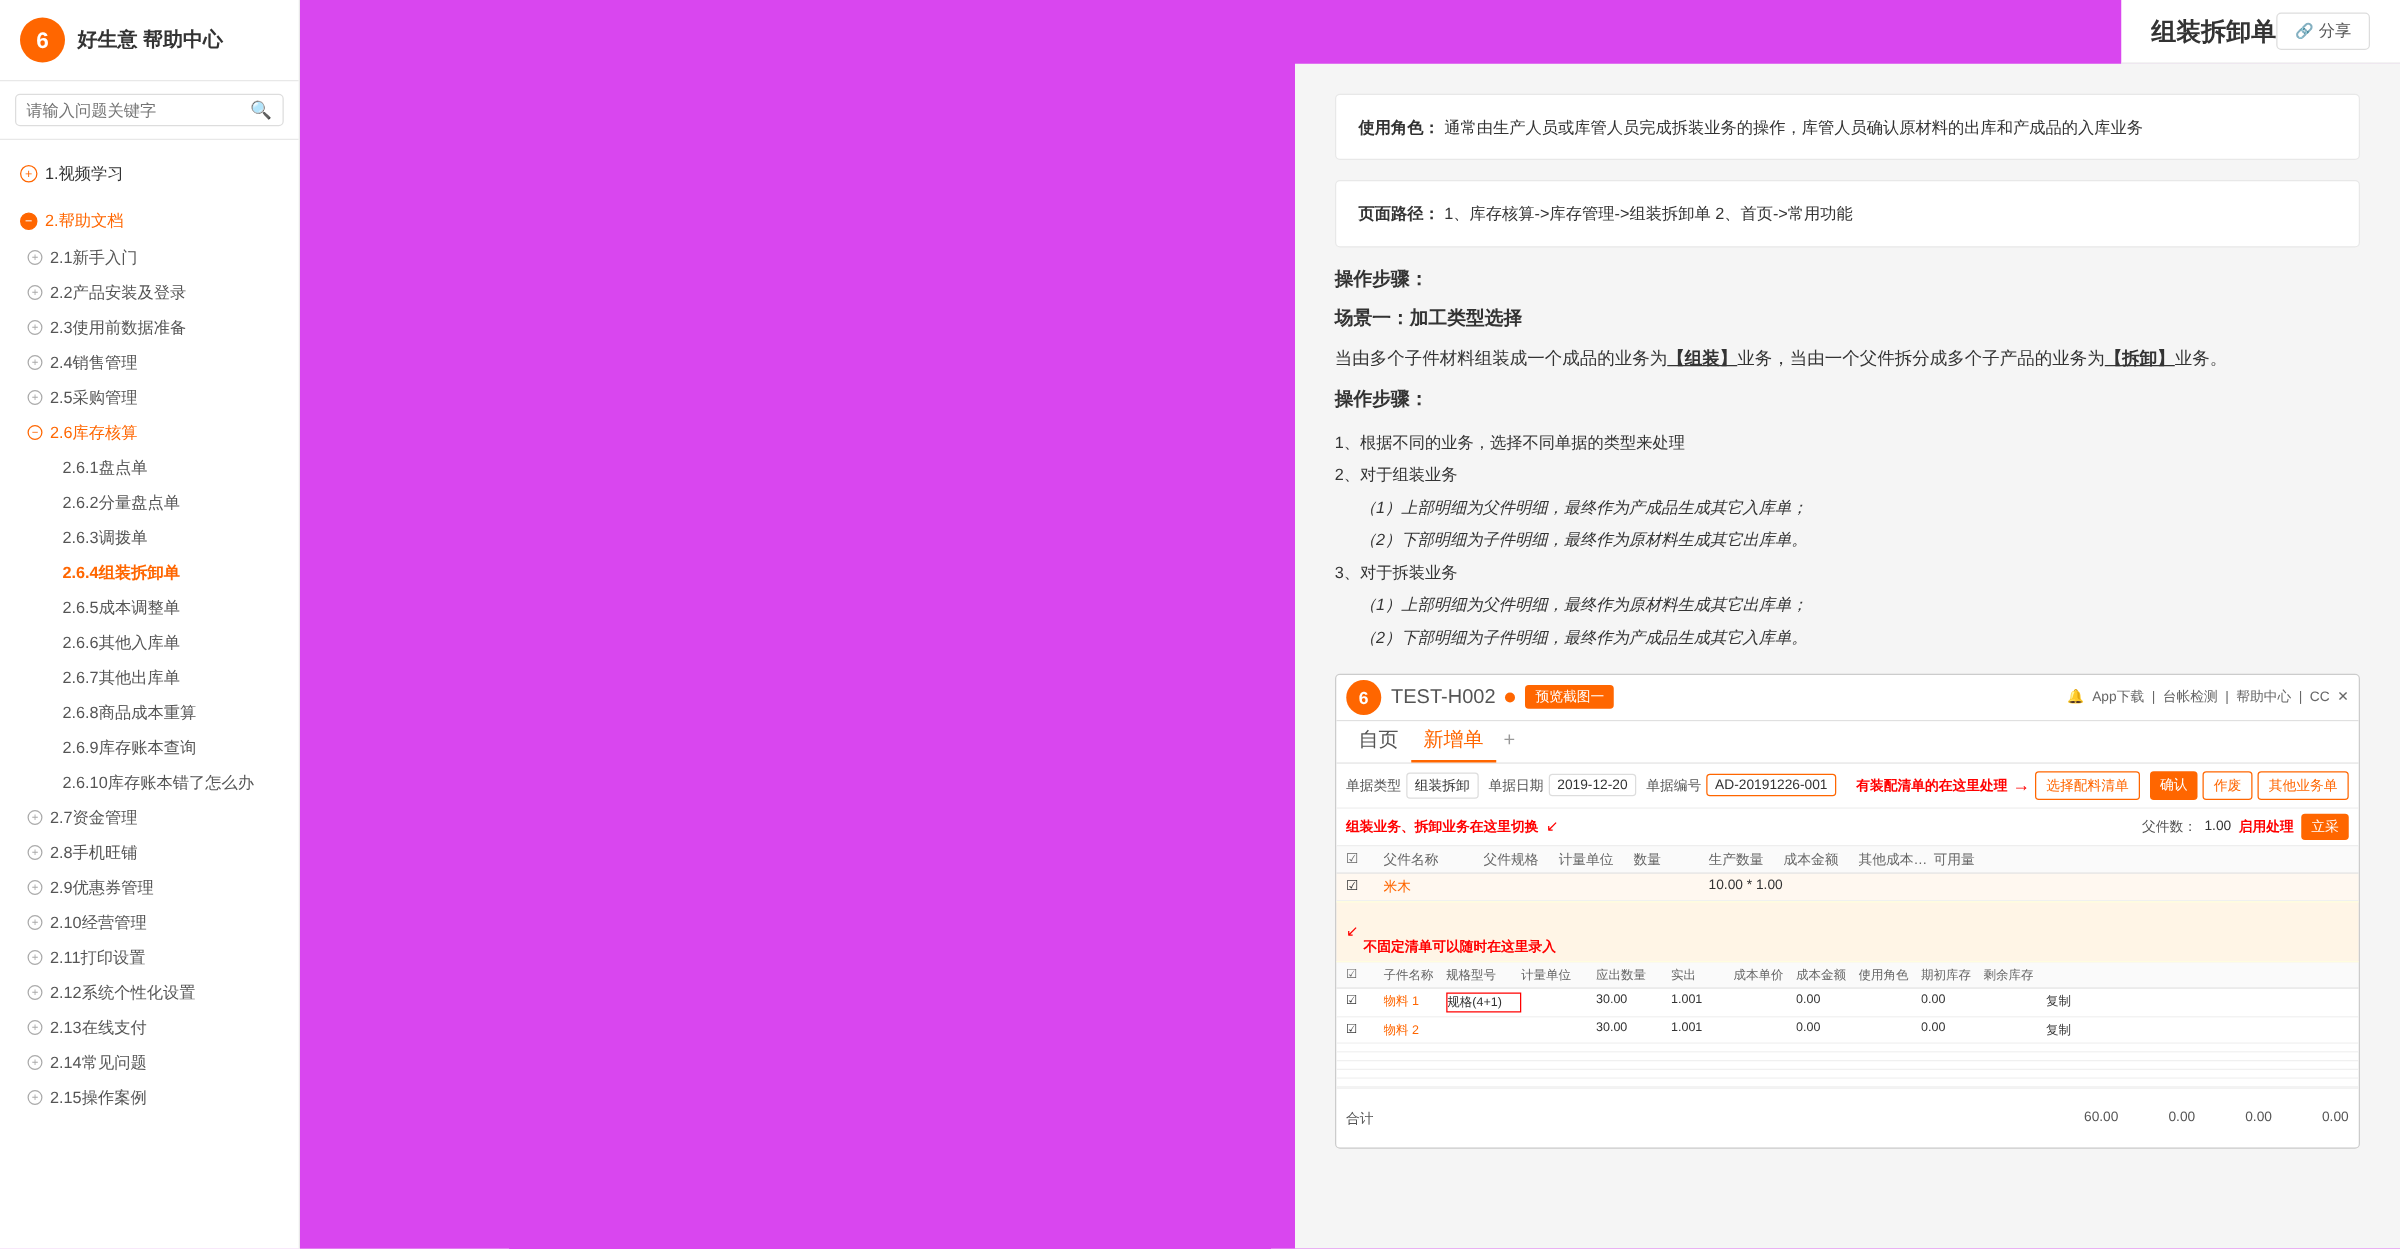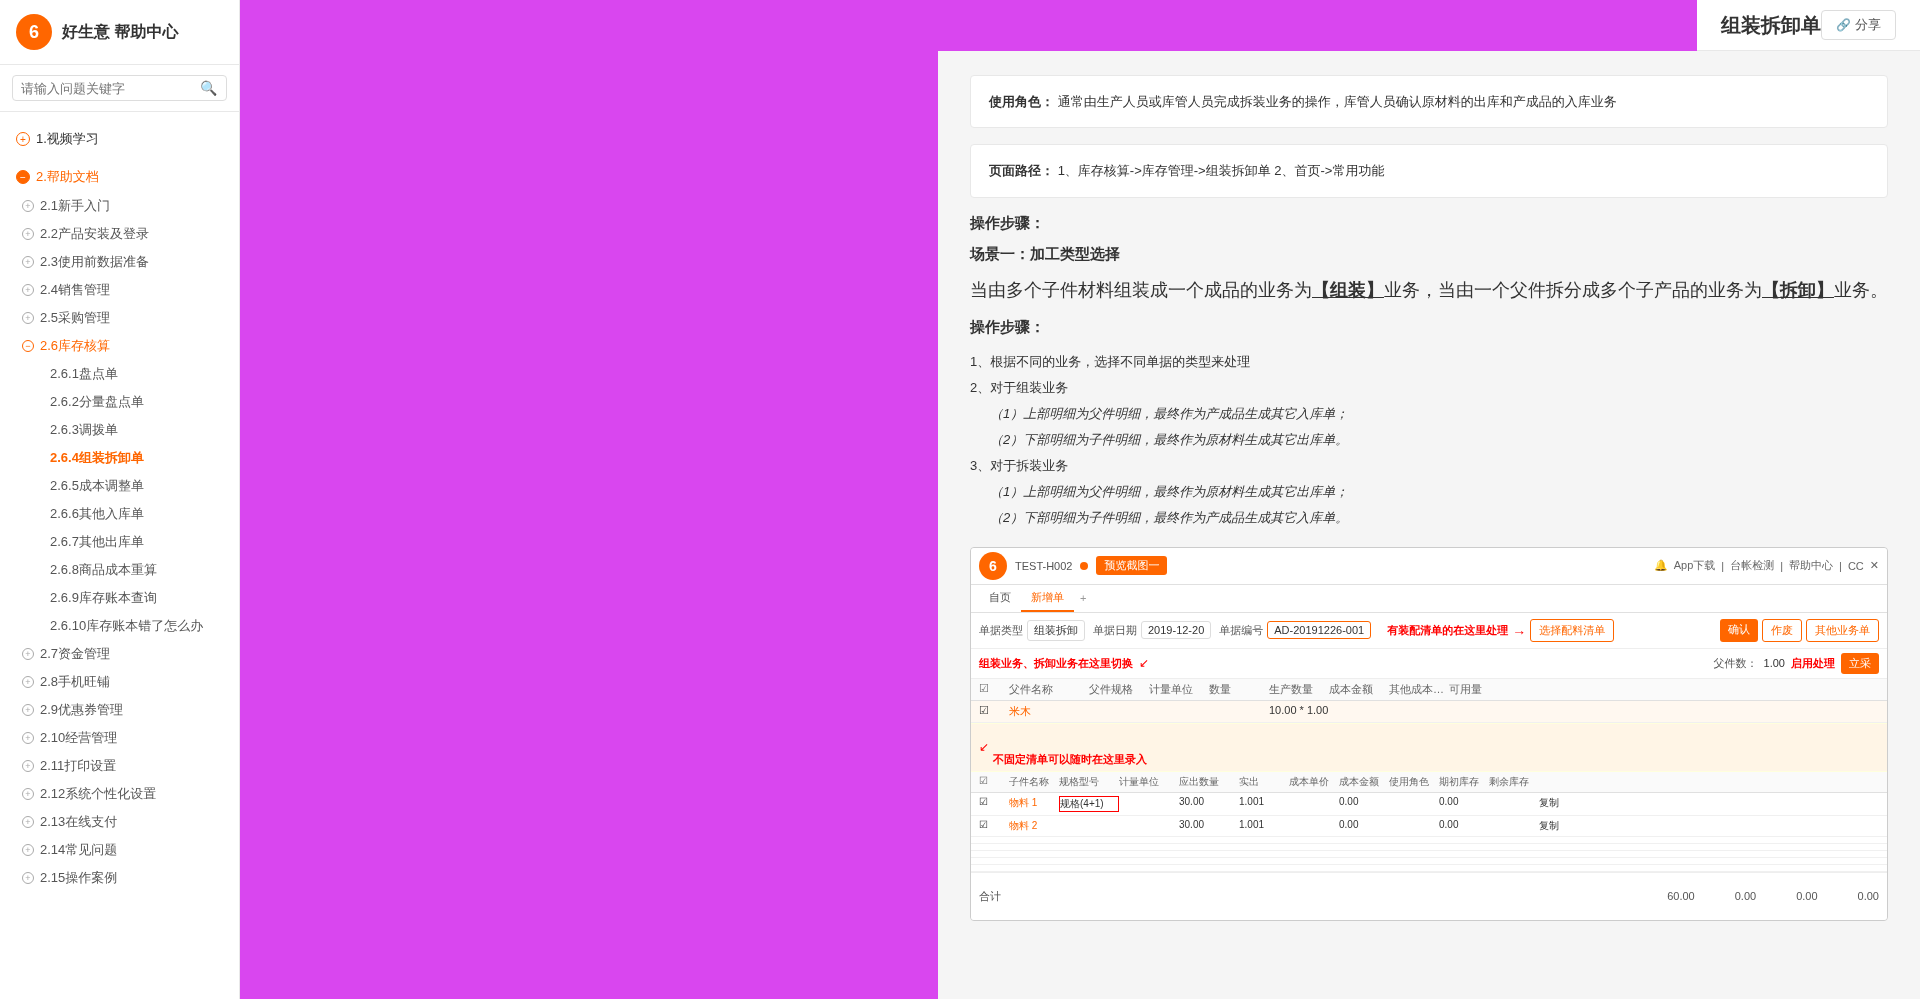--- a/index.html
+++ b/index.html
@@ -171,21 +171,21 @@
       font-size: 13px;
       line-height: 1.8;
       color: #333;
     }
     .section-label {
       font-weight: bold;
       color: #333;
     }
 
     .content-text {
-      font-size: 18px;
+      font-size: 14px;
       line-height: 2;
       color: #333;
       margin-bottom: 10px;
     }
 
     .steps-heading {
       font-size: 15px; font-weight: bold; color: #333; margin-bottom: 12px; margin-top: 8px;
     }
     .scenario-heading {
       font-size: 15px; font-weight: bold; color: #333; margin-top: 10px; margin-bottom: 8px;
@@ -208,21 +208,21 @@
     .ss-titlebar {
       background: #fff;
       border-bottom: 1px solid #e0e0e0;
       padding: 4px 8px;
       display: flex; align-items: center; justify-content: space-between;
     }
     .ss-tabs {
       background: #fff;
       border-bottom: 1px solid #e0e0e0;
       display: flex; align-items: center; padding: 0 8px;
-      font-size: 11px;
+      font-size: 16px;
     }
     .ss-tab {
       padding: 5px 10px; cursor: pointer; color: #555; border-bottom: 2px solid transparent;
     }
     .ss-tab.active { border-bottom: 2px solid #f60; color: #f60; }
     .ss-tab-add {
       color: #999; cursor: pointer; padding: 5px 6px;
     }
     .ss-form-area {
       background: #fff;
@@ -485,21 +485,21 @@
       <div class="step-item">3、对于拆装业务</div>
       <div class="step-item sub-step">（1）上部明细为父件明细，最终作为原材料生成其它出库单；</div>
       <div class="step-item sub-step">（2）下部明细为子件明细，最终作为产成品生成其它入库单。</div>
     </div>
 
     <div class="screenshot-container">
 
       <div class="ss-titlebar">
         <div style="display:flex;align-items:center;gap:8px;">
           <div style="width:28px;height:28px;background:#f60;border-radius:50%;display:flex;align-items:center;justify-content:center;color:#fff;font-size:14px;font-weight:bold;">6</div>
-          <span style="font-size:11px;color:#555;">TEST-H002</span>
+          <span style="font-size:16px;color:#555;">TEST-H002</span>
           <div style="width:8px;height:8px;border-radius:50%;background:#f60;display:inline-block;"></div>
           <span style="background:#f60;color:#fff;padding:2px 8px;border-radius:3px;font-size:11px;">预览截图一</span>
         </div>
         <div style="display:flex;align-items:center;gap:6px;font-size:11px;color:#666;">
           <span>🔔</span>
           <span>App下载</span>
           <span>|</span>
           <span>台帐检测</span>
           <span>|</span>
           <span>帮助中心</span>

